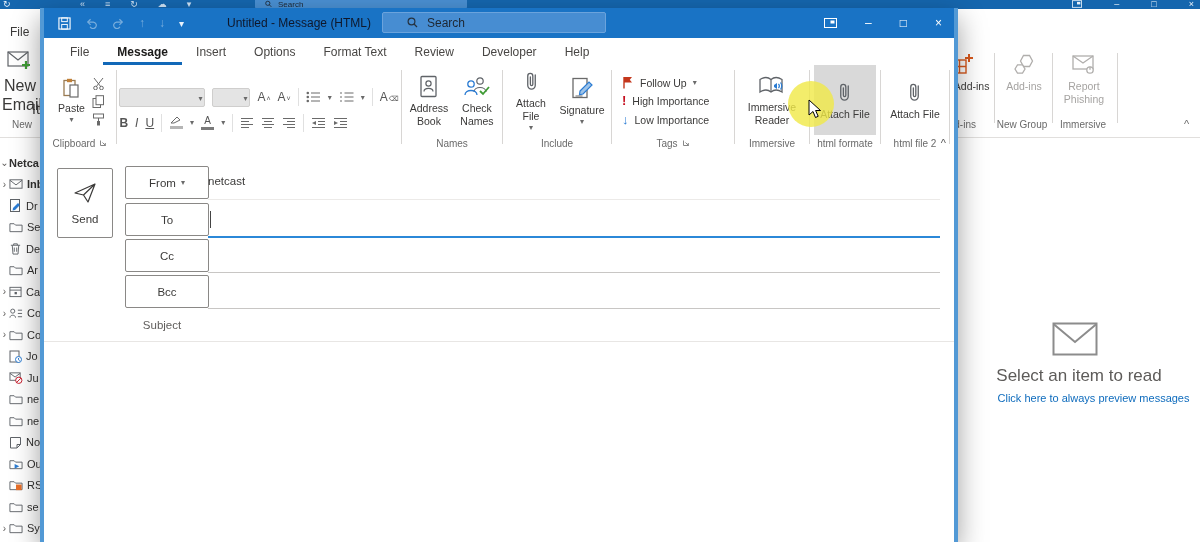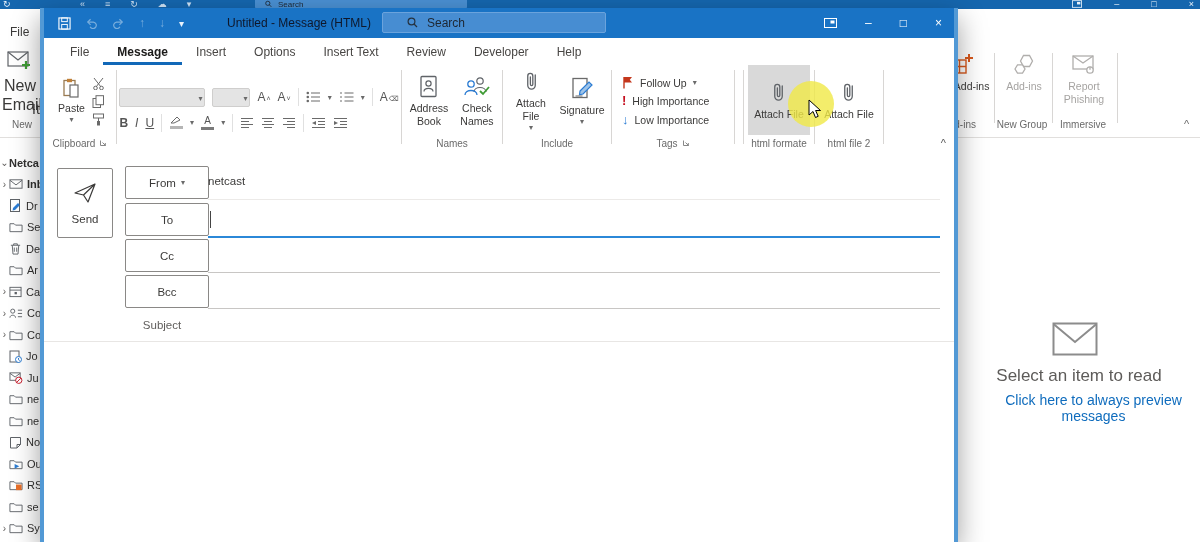--- a/index.html
+++ b/index.html
@@ -31,21 +31,21 @@
   .mw-collapse { left:1184px; top:118px; font-size:11px; color:#6a6a6a; }
 
   .sidebar { left:0; top:152px; width:40px; height:390px; overflow:hidden; }
   .sb-row { display:flex; align-items:center; height:21.5px; white-space:nowrap; }
   .sb-ch { width:9px; flex:none; font-size:10px; color:#605e5c; text-align:center; }
   .sb-ic { flex:none; margin-right:4px; }
   .sb-lb { font-size:11px; color:#323130; }
   .sb-row.bold .sb-lb { font-weight:bold; }
 
   .rp-title { left:958px; top:366px; width:242px; text-align:center; font-size:17px; color:#5d5b59; }
-  .rp-link  { left:958px; top:392px; width:242px; text-align:center; font-size:14px; color:#0f6cbd;padding-left:29px; }
+  .rp-link  { left:958px; top:392px; width:242px; text-align:center; font-size:11px; color:#0f6cbd;padding-left:29px; }
   .rp-env   { left:1052px; top:322px; }
 
   
   .compose { left:40px; top:8px; width:918px; height:534px; background:#fff;
              border-left:4px solid #5299d5; border-right:4px solid #5299d5;
              box-shadow:0 10px 26px rgba(0,0,0,.38); }
   .c-title { left:0; top:0; width:910px; height:30px; background:#1973c5; }
   .qat { left:14px; top:0; height:30px; display:flex; align-items:center; gap:14px; }
   .qat .dim { color:#79aedd; font-size:12px; }
   .qat .lite { color:#e9f2fb; font-size:10px; }
@@ -363,21 +363,21 @@
         <span>□</span>
         <span>×</span>
       </div>
     </div>
 
     <div class="abs c-tabs">
       <span class="c-tab">File</span>
       <span class="c-tab active">Message</span>
       <span class="c-tab">Insert</span>
       <span class="c-tab">Options</span>
-      <span class="c-tab">Insert Text</span>
+      <span class="c-tab">Format Text</span>
       <span class="c-tab">Review</span>
       <span class="c-tab">Developer</span>
       <span class="c-tab">Help</span>
     </div>
 
     <div class="abs c-ribbon">
 
       <div class="grp" style="width:64px;">
         <div class="grp-c">
           <div class="bigbtn">
@@ -562,20 +562,36 @@
         <div class="grp-lb">
           <span>Tags</span>
           <svg width="8" height="8" viewBox="0 0 8 8">
               <path d="M1.5 1.5 V6.5 H6.5" fill="none" stroke="#888"></path>
               <path d="M3.5 3.5 L6.5 6.5 M6.3 4 V6.5 H3.8" fill="none" stroke="#888"></path>
             </svg>
         </div>
       </div>
       <div class="gdiv"></div>
 
+      <div class="grp" style="width:66px;">
+        <div class="grp-c">
+          <div class="bigbtn">
+            <svg width="28" height="22" viewBox="0 0 28 22">
+              <path d="M2 3.5 C6 1 10 1 13 3.5 C16 1 20 1 24 3.5 V16 C20 13.5 16 13.5 13 16 C10 13.5 6 13.5 2 16 Z" fill="none" stroke="#5f6368" stroke-width="1.3"></path>
+              <path d="M13 3.5 V16" stroke="#5f6368" stroke-width="1.2"></path>
+              <polygon points="16,9 19,7 19,13 16,11" fill="#2b7cd3"></polygon>
+              <path d="M20.5 7.8 a3.5 3.5 0 0 1 0 4.4 M22.5 6.5 a6 6 0 0 1 0 7" fill="none" stroke="#2b7cd3" stroke-width="1.2"></path>
+            </svg>
+            <span>Immersive Reader</span>
+          </div>
+        </div>
+        <div class="grp-lb">
+            <span>Immersive</span>
+          </div>
+      </div>
       <div class="gdiv"></div>
 
       <div class="grp" style="width:62px;">
         <div class="grp-c hl">
           <div class="bigbtn">
             <svg width="15" height="24" viewBox="0 0 16 25">
               <path d="M12 5 V16 a4 4 0 0 1 -8 0 V6 a2.7 2.7 0 0 1 5.4 0 V15 a1.3 1.3 0 0 1 -2.6 0 V7" fill="none" stroke="#5f6368" stroke-width="1.4" stroke-linecap="round"></path>
             </svg>
             <span>Attach File</span>
           </div>

